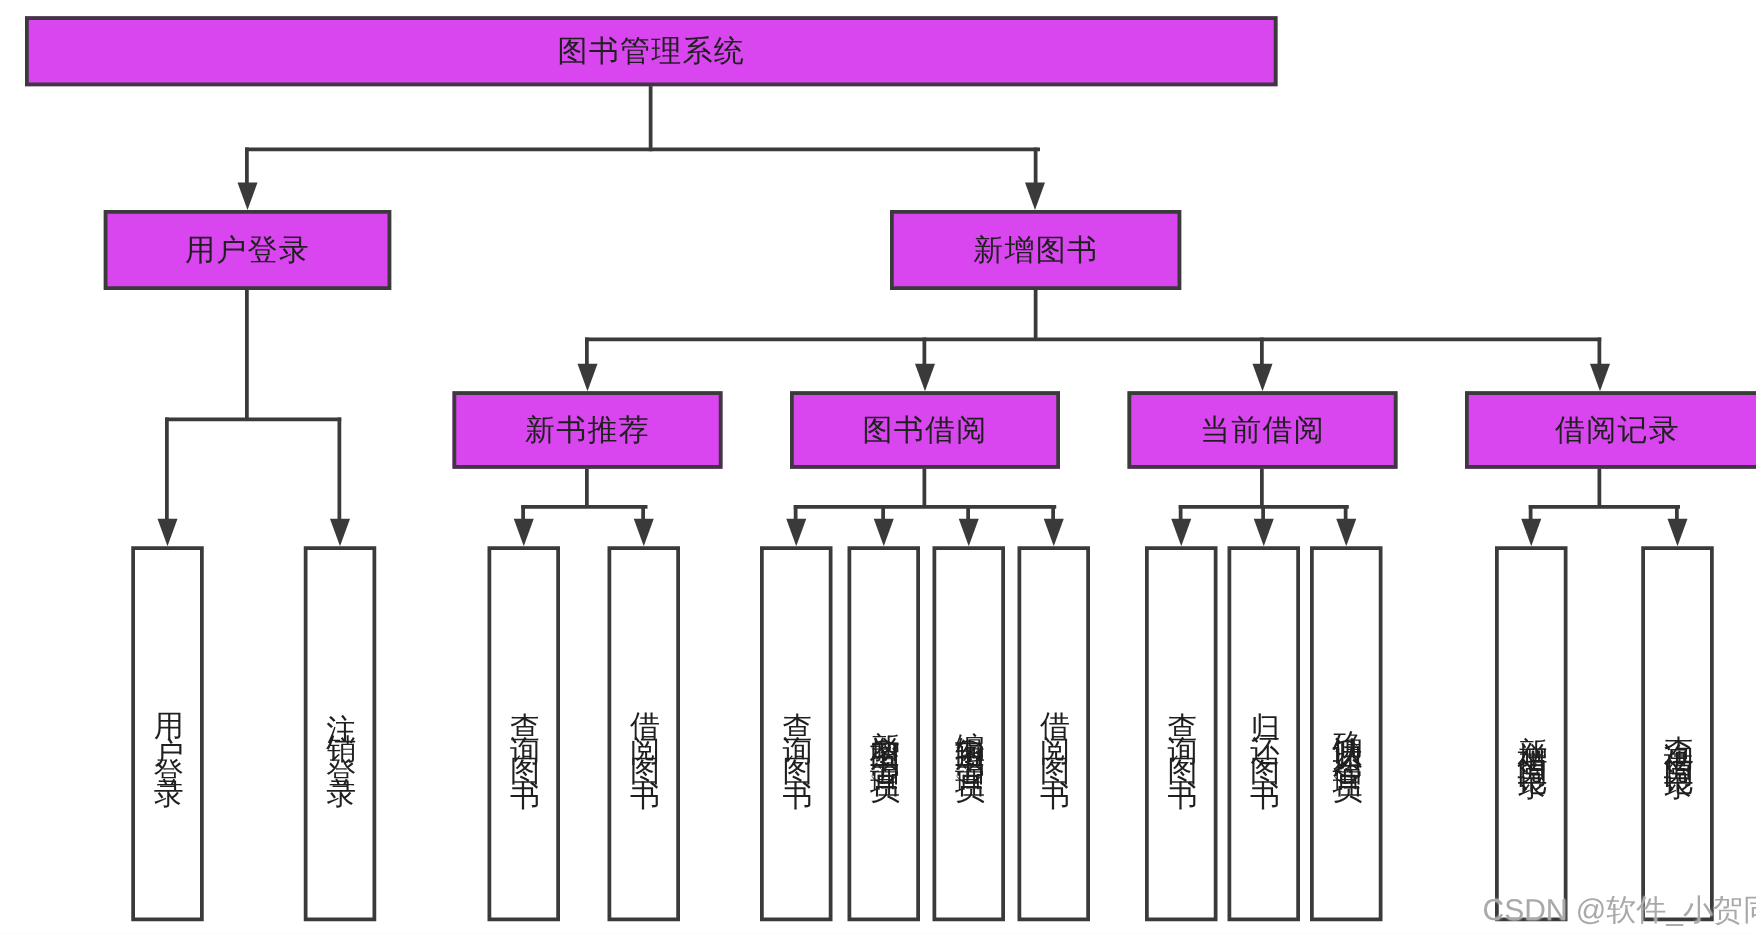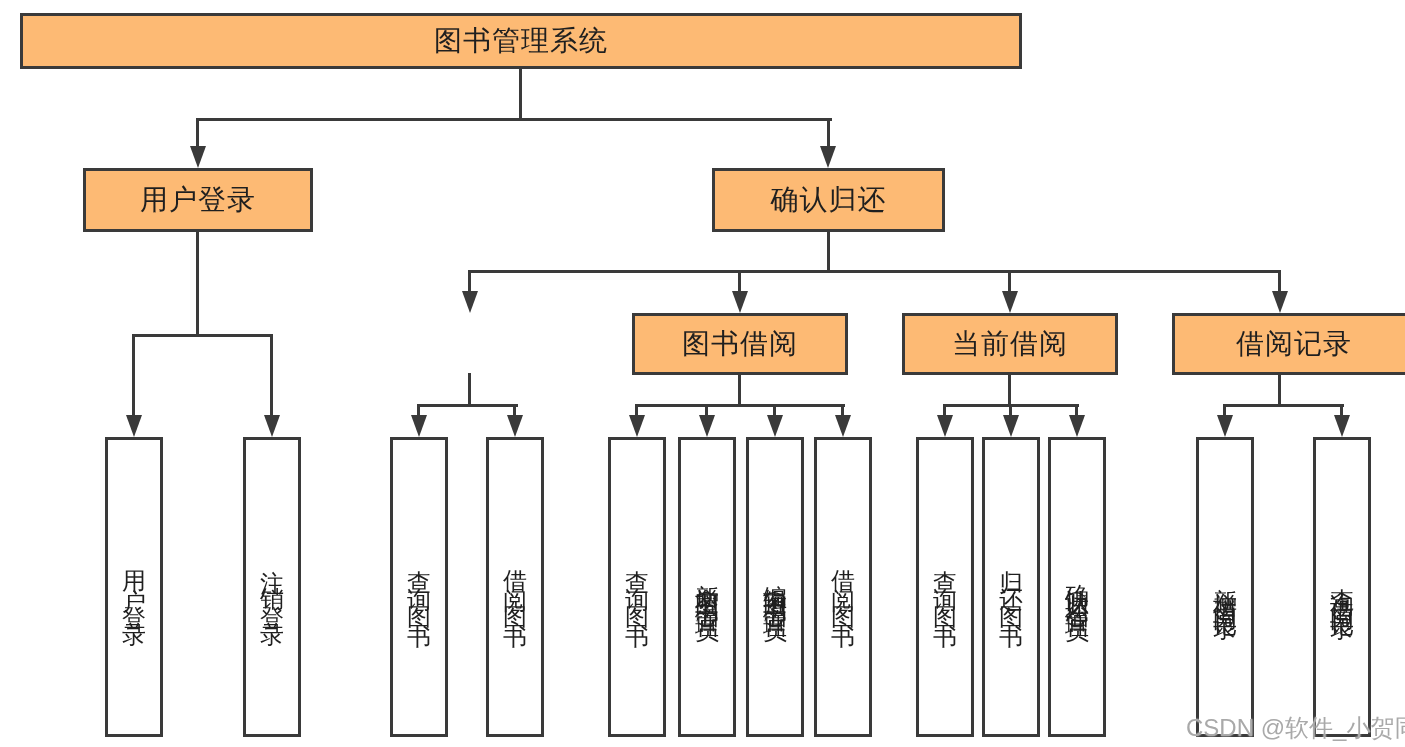--- a/index.html
+++ b/index.html
@@ -5,23 +5,23 @@
   :root{
     --line:#3a3a3a; --text:#1f1f1f; --watermark:#a9a9a9; --background:#ffffff;
   }
   html,body{margin:0;padding:0;}
   body{background:#e9e9e9;font-family:"Liberation Sans","DejaVu Sans",sans-serif;}
   .stage{position:relative;width:1405px;height:747px;background:var(--background);overflow:hidden;}
   
   .ln{position:absolute;background:var(--line);}
   .ar{position:absolute;width:0;height:0;border-left:8px solid transparent;border-right:8px solid transparent;border-top:22px solid var(--line);}
   
-  .hbox{position:absolute;box-sizing:border-box;border:3px solid var(--line);background:#fdba74;
+  .hbox{position:absolute;box-sizing:border-box;border:3px solid var(--line);background:#d946ef;
         display:flex;align-items:center;justify-content:center;
-        font-size:28px;letter-spacing:1px;color:var(--text);}
+        font-size:24px;letter-spacing:1px;color:var(--text);}
   .vbox{position:absolute;box-sizing:border-box;border:3px solid var(--line);background:#fff;
         display:flex;align-items:center;justify-content:center;color:var(--text);}
   .vbox span{writing-mode:vertical-rl;font-size:24px;line-height:1;}
   .ls4 span{letter-spacing:18px;}
   .ls6 span{letter-spacing:6px;}
   .ls9 span{letter-spacing:5px;}
   .watermark{position:absolute;left:1186px;top:712px;font-size:24px;color:var(--watermark);
              white-space:nowrap;z-index:5;text-shadow:0 0 2px #ffffff;}
 </style>
 </head>
@@ -85,22 +85,23 @@
   <div class="ln" style="left:1223px;top:404px;width:121px;height:3px"></div>
   <div class="ln" style="left:1223px;top:404px;width:3px;height:16px"></div>
   <div class="ar" style="left:1217px;top:415px"></div>
   <div class="ln" style="left:1340px;top:404px;width:3px;height:16px"></div>
   <div class="ar" style="left:1334px;top:415px"></div>
 
   <div class="hbox" style="left:20px;top:13px;width:1002px;height:56px">图书管理系统</div>
 
   <div class="hbox" style="left:83px;top:168px;width:230px;height:64px">用户登录</div>
 
-  <div class="hbox" style="left:712px;top:168px;width:233px;height:64px">确认归还</div>
+  <div class="hbox" style="left:712px;top:168px;width:233px;height:64px">新增图书</div>
 
+  <div class="hbox" style="left:362px;top:313px;width:216px;height:62px">新书推荐</div>
 
   <div class="hbox" style="left:902px;top:313px;width:216px;height:62px">当前借阅</div>
 
   <div class="hbox" style="left:632px;top:313px;width:216px;height:62px">图书借阅</div>
 
   <div class="hbox" style="left:1172px;top:313px;width:244px;height:62px">借阅记录</div>
 
   <div class="vbox ls4" style="left:105px;top:437px;width:58px;height:300px">
     <span>用户登录</span>
   </div>

